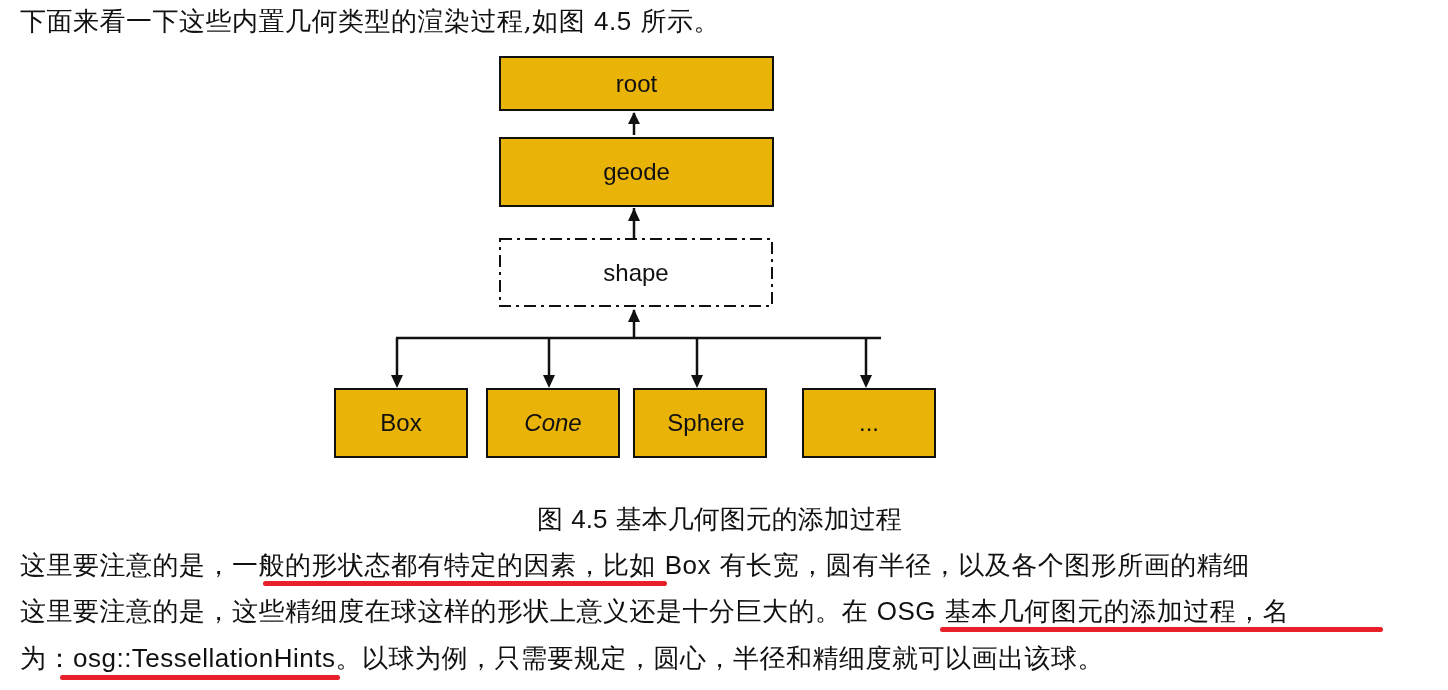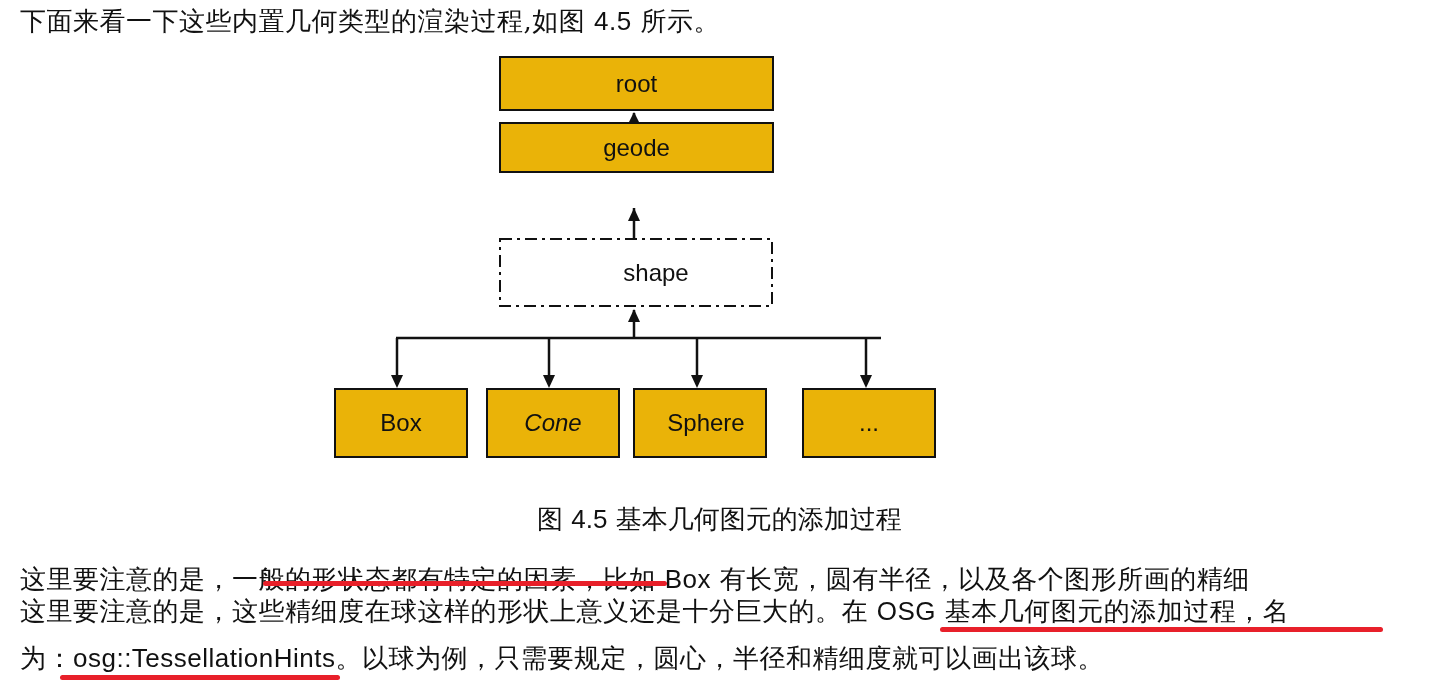--- a/index.html
+++ b/index.html
@@ -46,44 +46,44 @@
   <path d="M691,375 L703,375 L697,388 Z" fill="#111"></path>
   <line x1="866" y1="338" x2="866" y2="375" stroke="#111" stroke-width="2.5"></line>
   <path d="M860,375 L872,375 L866,388 Z" fill="#111"></path>
 
   <rect x="500" y="239" width="272" height="67" fill="none" stroke="#111" stroke-width="2" stroke-dasharray="12,5,3,5"></rect>
 </svg>
 
 <div class="box" style="left:499px; top:56px; width:275px; height:55px;">
   <span>root</span>
 </div>
-<div class="box" style="left:499px; top:122px; width:275px; height:51px;">
+<div class="box" style="left:499px; top:137px; width:275px; height:70px;">
   <span>geode</span>
 </div>
-<div class="box" style="left:520px; top:239px; width:272px; height:67px; border:none; background:transparent;">
+<div class="box" style="left:500px; top:239px; width:272px; height:67px; border:none; background:transparent;">
   <span>shape</span>
 </div>
 <div class="box" style="left:334px; top:388px; width:134px; height:70px;">
   <span>Box</span>
 </div>
 <div class="box" style="left:486px; top:388px; width:134px; height:70px;font-style:italic;">
   <span>Cone</span>
 </div>
 <div class="box" style="left:633px; top:388px; width:134px; height:70px;padding-left:12px;">
   <span>Sphere</span>
 </div>
 <div class="box" style="left:802px; top:388px; width:134px; height:70px;">
   <span>...</span>
 </div>
 
 <div class="caption">
   <span>图 </span><span class="latin">4.5</span><span> 基本几何图元的添加过程</span>
 </div>
 
-<div class="line" style="top:548px;margin-top:14px;">
+<div class="line" style="top:548px;">
   <span>这里要注意的是，</span><span>一般的形状态都有特定的因素</span><span>，比如 </span><span class="latin">Box</span><span> 有长宽，圆有半径，以及各个图形所画的精细</span>
 </div>
 <div class="ul" style="left:263px; top:581px; width:404px;"></div>
 
 <div class="line" style="top:594px;">
   <span>这里要注意的是，这些精细度在球这样的形状上意义还是十分巨大的。</span><span>在 </span><span class="latin">OSG</span><span> 基本几何图元的添加过程</span><span>，名</span>
 </div>
 <div class="ul" style="left:940px; top:627px; width:443px;"></div>
 
 <div class="line" style="top:641px;">

